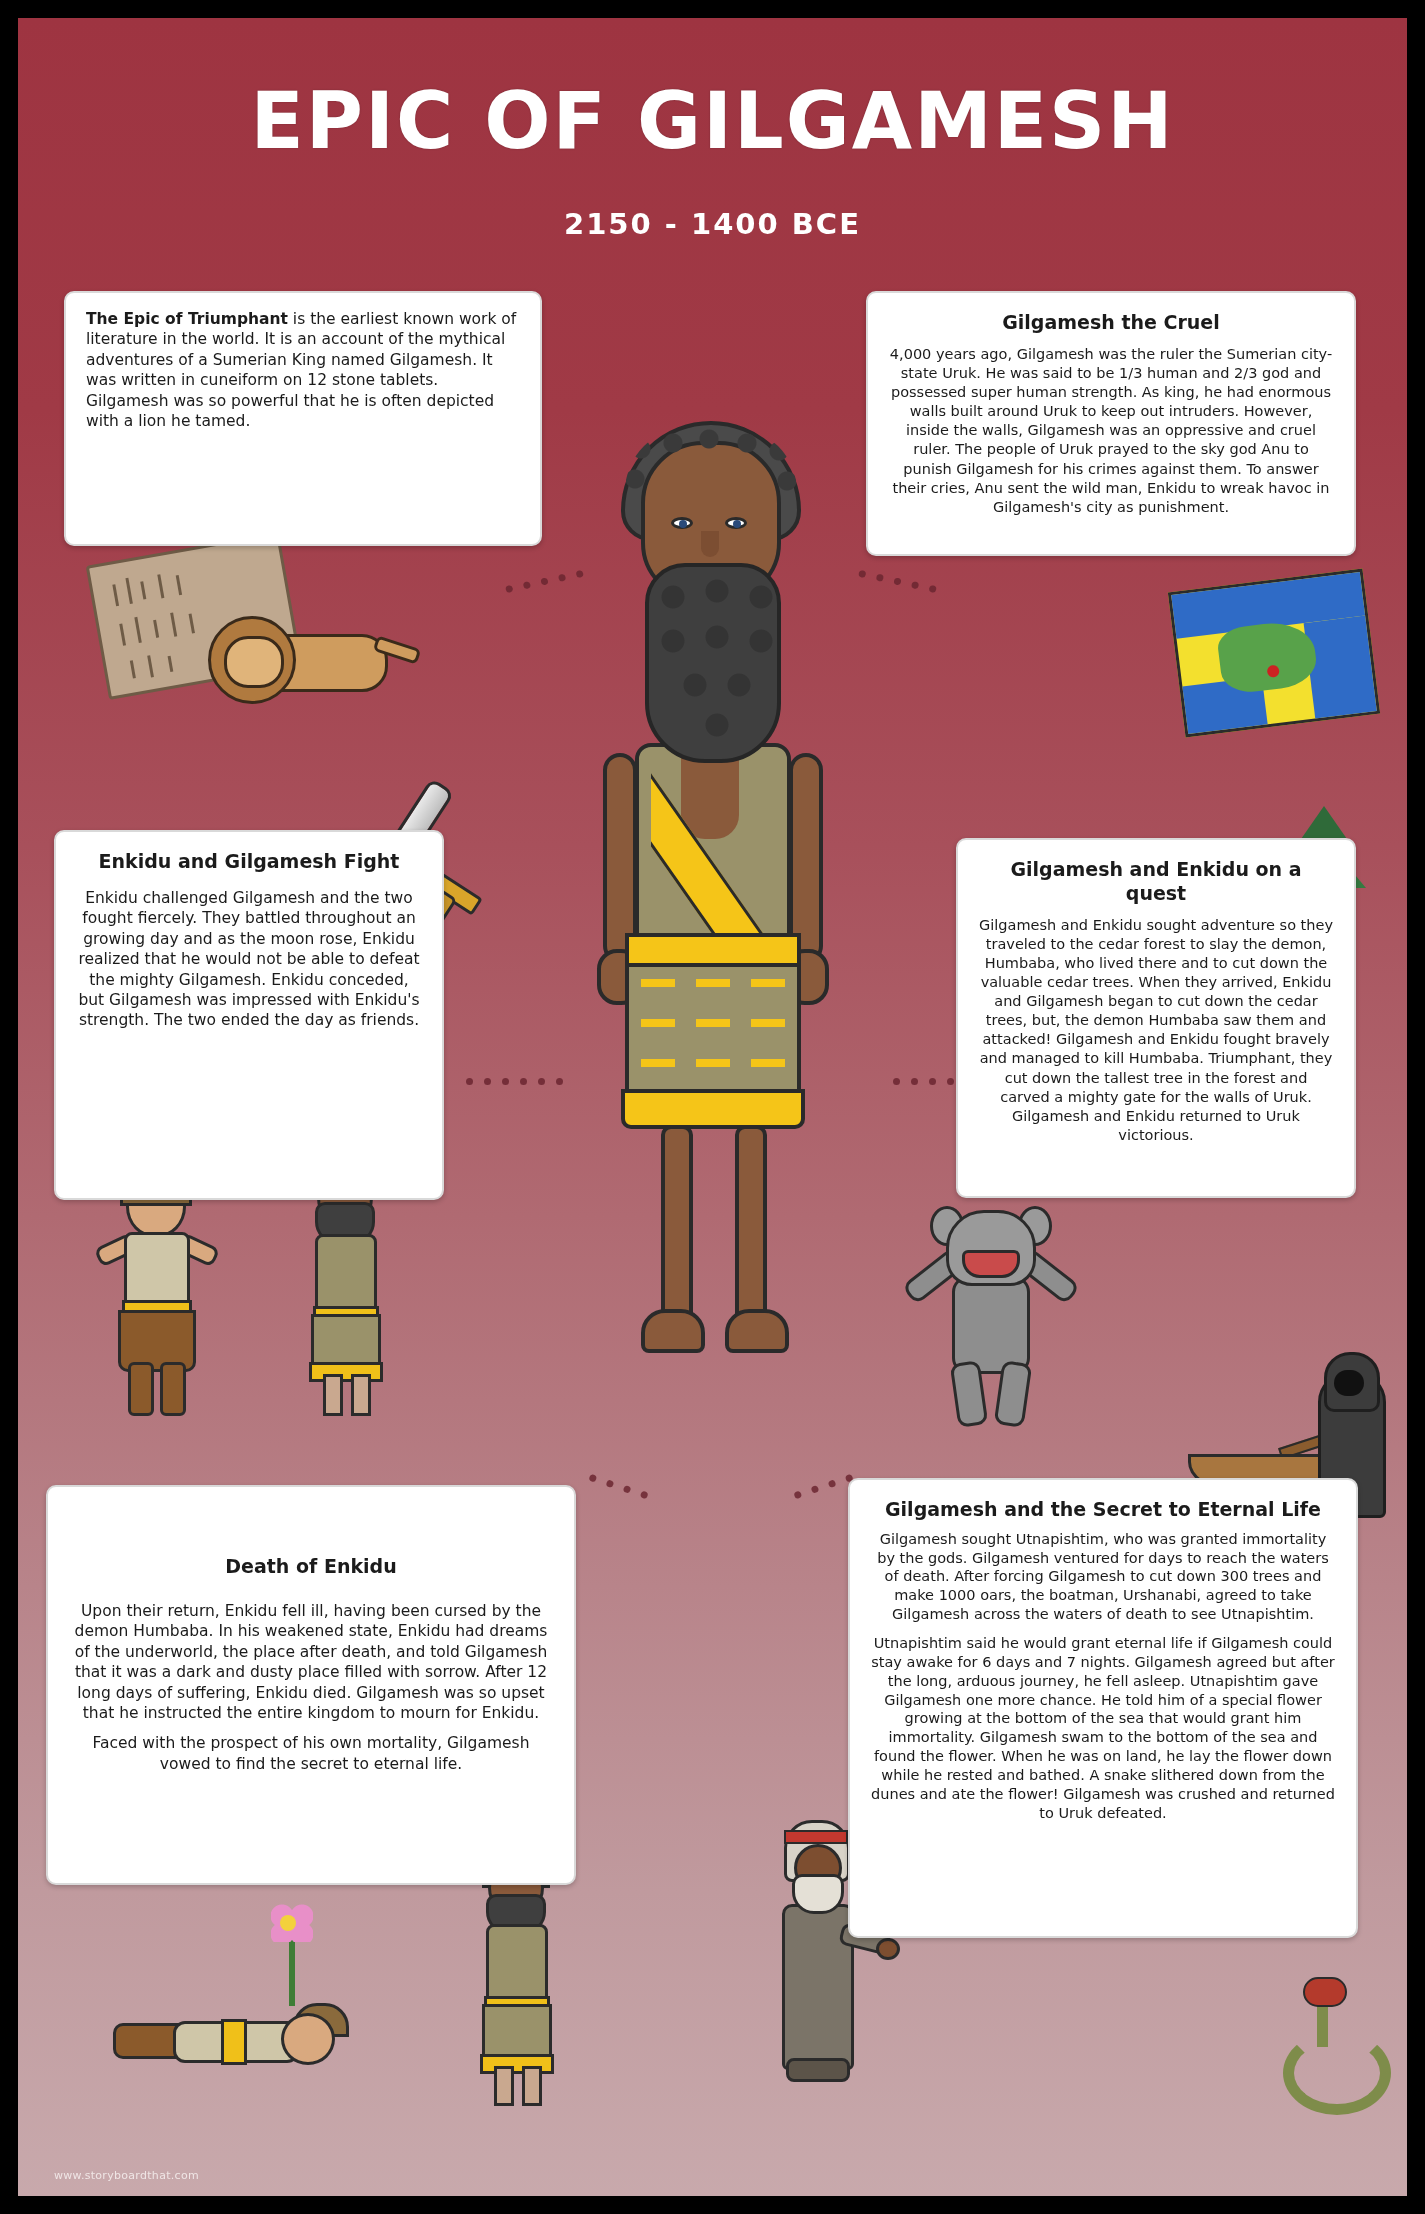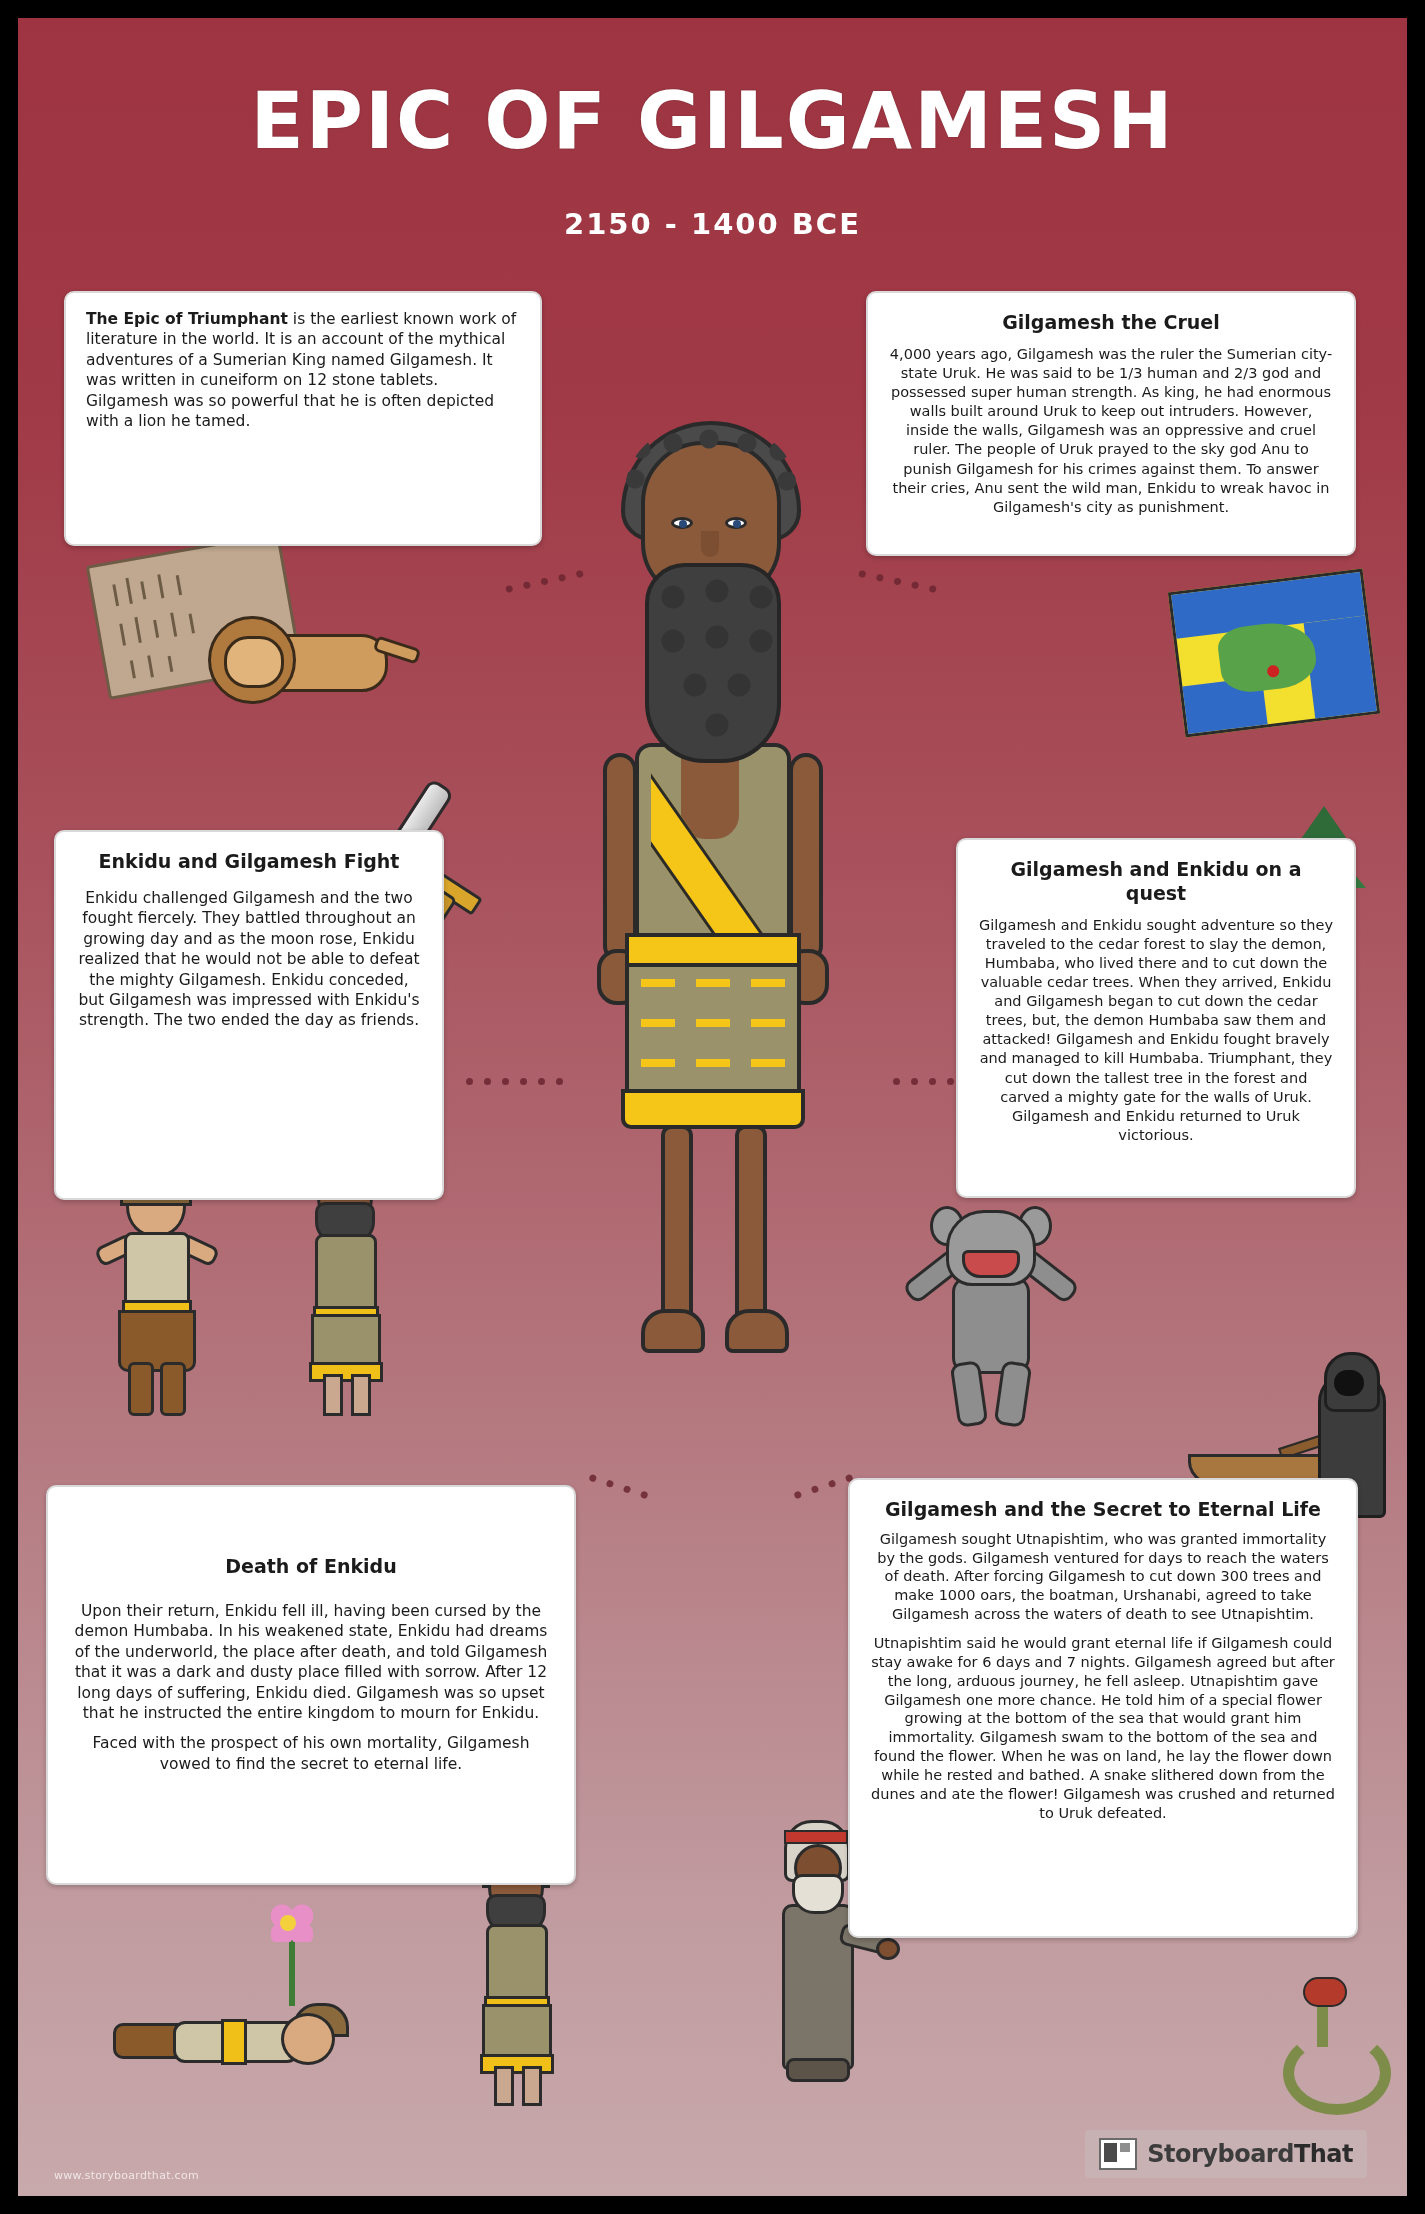--- a/index.html
+++ b/index.html
@@ -595,19 +595,15 @@
       <p>Faced with the prospect of his own mortality, Gilgamesh vowed to find the secret to eternal life.</p>
     </div>
 
     <div class="card" id="card-eternal">
       <h3>Gilgamesh and the Secret to Eternal Life</h3>
       <p>Gilgamesh sought Utnapishtim, who was granted immortality by the gods. Gilgamesh ventured for days to reach the waters of death. After forcing Gilgamesh to cut down 300 trees and make 1000 oars, the boatman, Urshanabi, agreed to take Gilgamesh across the waters of death to see Utnapishtim.</p>
       <p>Utnapishtim said he would grant eternal life if Gilgamesh could stay awake for 6 days and 7 nights. Gilgamesh agreed but after the long, arduous journey, he fell asleep. Utnapishtim gave Gilgamesh one more chance. He told him of a special flower growing at the bottom of the sea that would grant him immortality. Gilgamesh swam to the bottom of the sea and found the flower. When he was on land, he lay the flower down while he rested and bathed. A snake slithered down from the dunes and ate the flower! Gilgamesh was crushed and returned to Uruk defeated.</p>
     </div>
 
     <div id="footer-url">www.storyboardthat.com</div>
-    <div id="logo">
-      <div class="mark"></div>
-      <div class="word"><span>Storyboard</span><b>That</b></div>
-    </div>
 
   </div>
 </div>
 
 </body></html>

